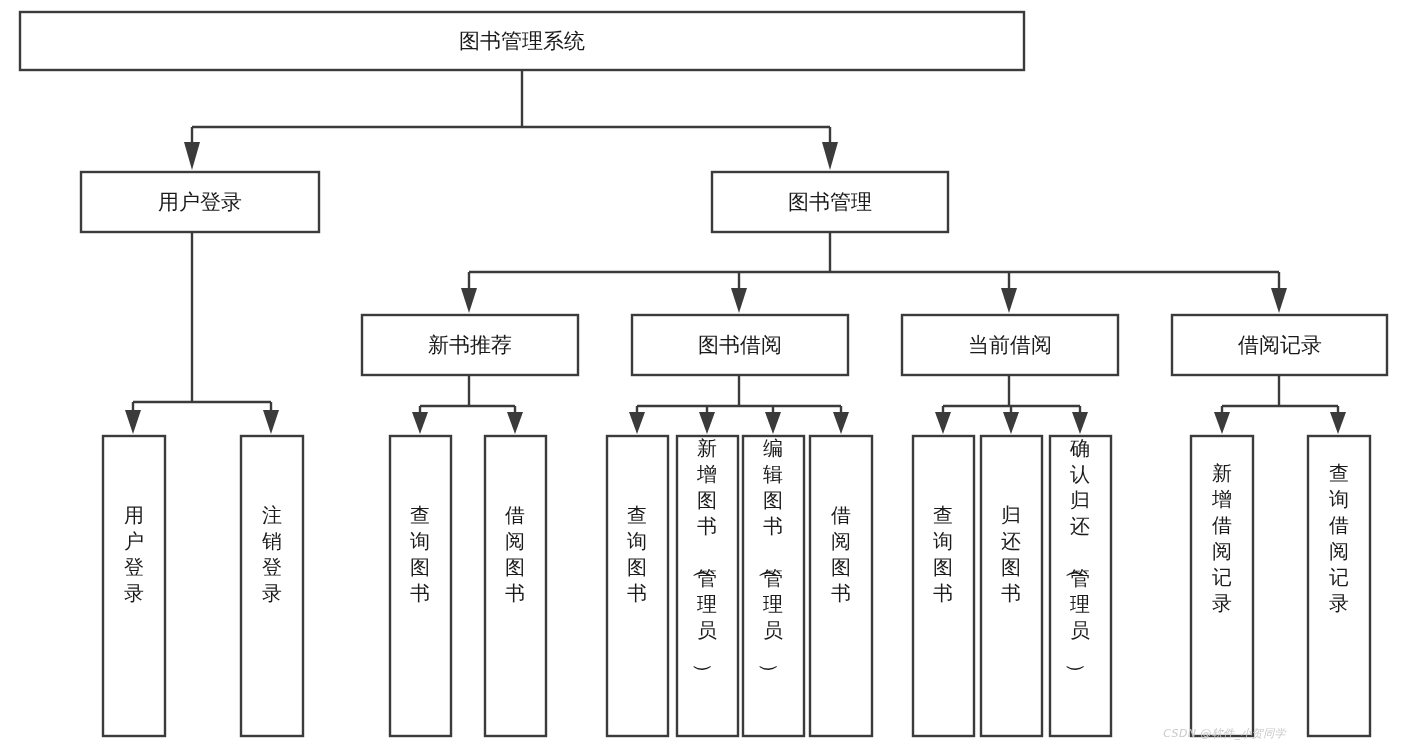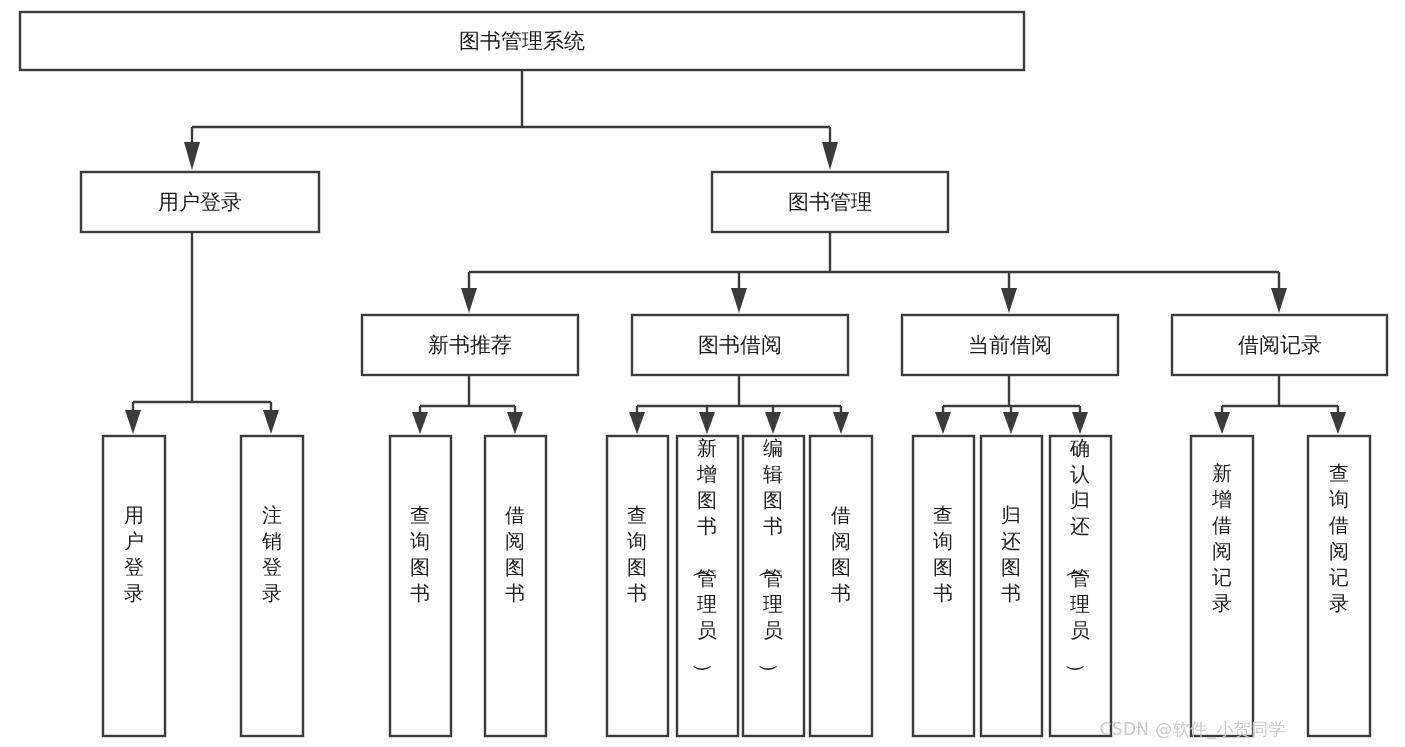--- a/index.html
+++ b/index.html
@@ -50,25 +50,26 @@
     font-family: "DejaVu Sans", "Liberation Sans", sans-serif;
     font-size: 20px;
     fill: #1a1a1a;
     text-anchor: middle;
   }
   .watermark {
     position: absolute;
     right: 12px;
     bottom: 6px;
     font-family: "DejaVu Sans", "Liberation Sans", sans-serif;
-    font-size: 17px;
+    font-size: 11px;
     color: #c9c9c9;
     letter-spacing: 0.4px;
     white-space: nowrap;
     pointer-events: none;
+    font-style: italic;
   }
 </style>
 </head>
 <body>
 
 <div id="diagram-root">
   <svg class="diagram" viewBox="0 0 1405 747" xmlns="http://www.w3.org/2000/svg">
 
     <g>
       <path class="connector" d="M522,70 L522,127"></path>

